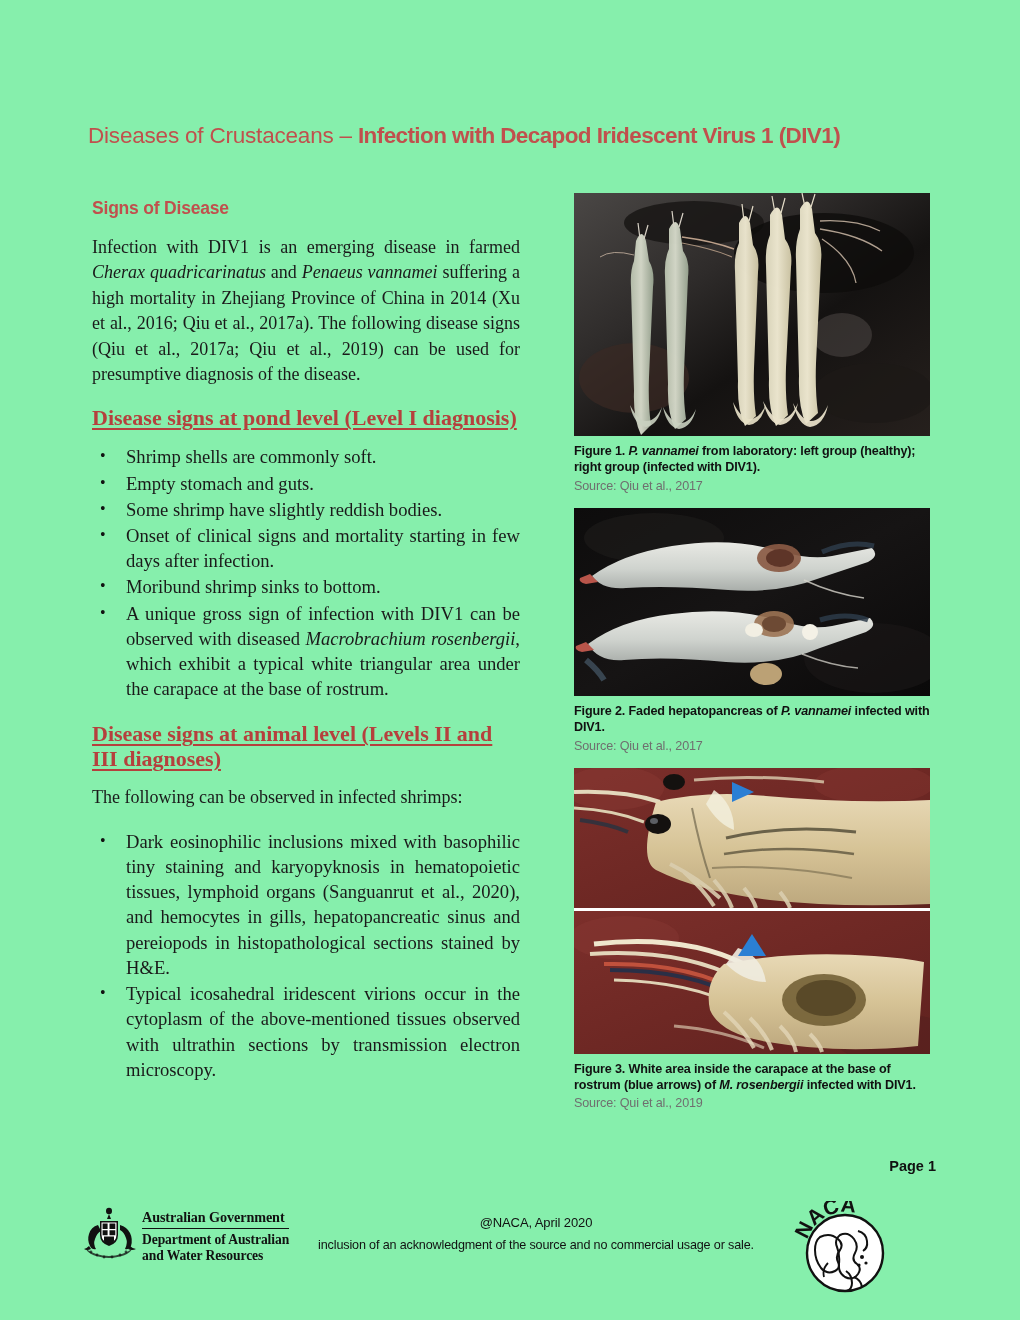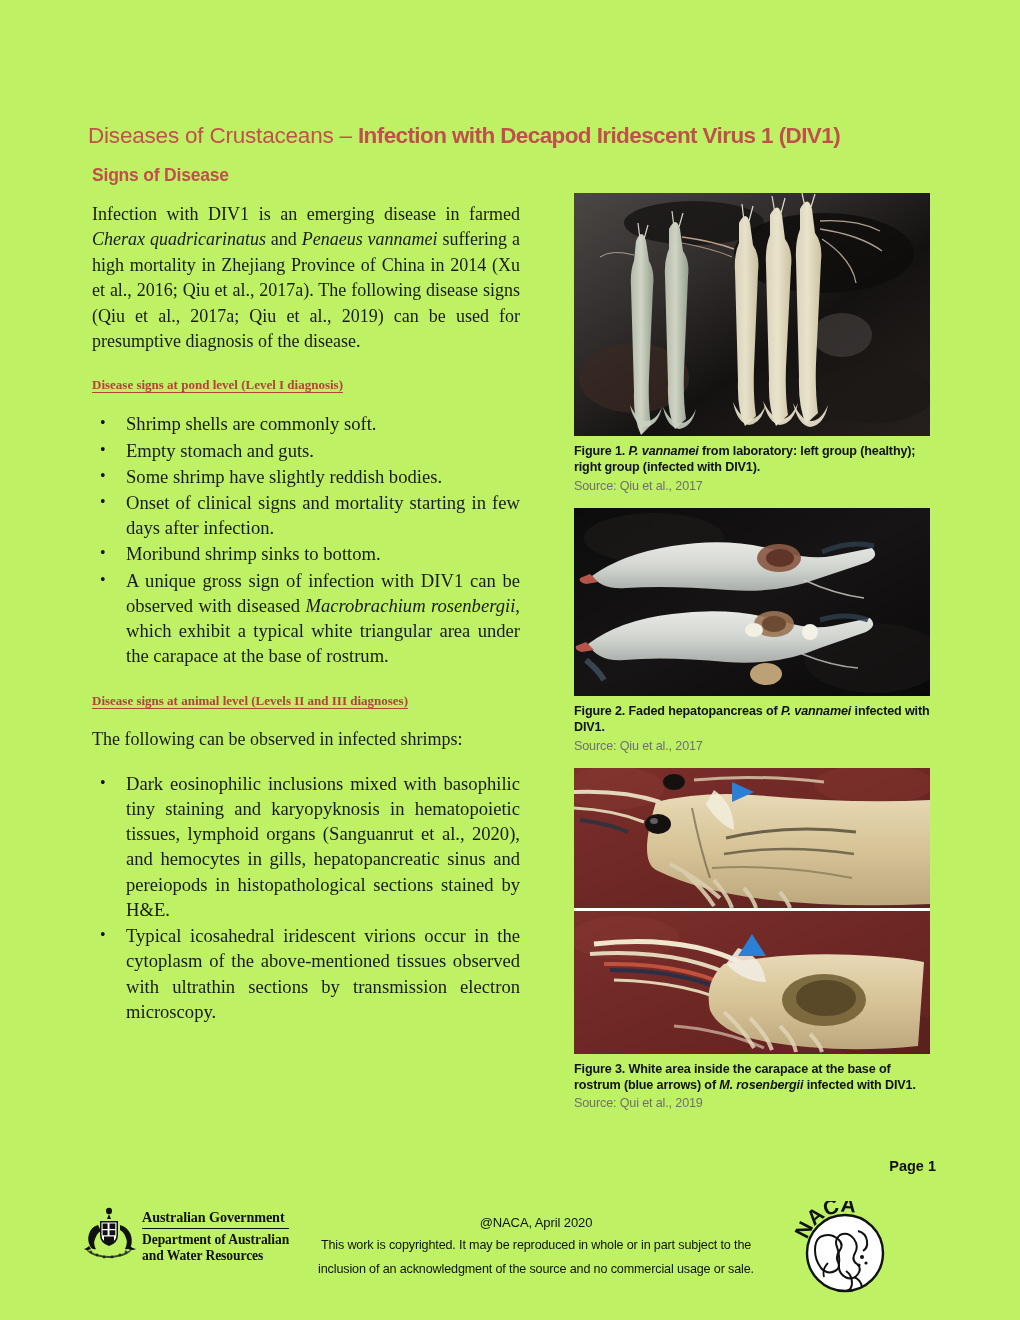--- a/index.html
+++ b/index.html
@@ -5,59 +5,59 @@
   html,body{margin:0;padding:0;}
   body{
     width:1020px;height:1320px;
     background:#ffffff;
     font-family:"Liberation Serif", serif;
     position:relative;
     overflow:hidden;
   }
   .page{
     position:absolute;inset:0;
-    background:#bef264;
+    background:#86efac;
   }
 
   
   .title{
     position:absolute;
     left:88px; top:122px; width:846px;
     font-family:"Liberation Sans", sans-serif;
     font-size:22.5px;
     line-height:28px;
     color:#C0504D;
     white-space:nowrap;
     letter-spacing:-0.2px;
   }
   .title .t-light{font-weight:400;}
   .title .t-bold{font-weight:700;letter-spacing:-0.6px;}
 
   
   .left-col{
     position:absolute;
-    left:92px; top:165px; width:428px;
+    left:92px; top:198px; width:428px;
   }
   h2.sec{
     font-family:"Liberation Sans", sans-serif;
     font-size:17.5px;
     font-weight:700;
     color:#C0504D;
     margin:0 0 16px 0;
     letter-spacing:-0.2px;
   }
   p.body{
     font-size:18px;
     line-height:25.4px;
     margin:0 0 18px 0;
     text-align:justify;
     color:#1a1a1a;
   }
   h3.subhead{
-    font-size:13px;
+    font-size:22px;
     font-weight:700;
     color:#B5403D;
     text-decoration:underline;
     text-underline-offset:3px;
     margin:0 0 14px 0;
     line-height:25px;
   }
   ul.bullets{
     list-style:none;
     margin:0 0 20px 0;
@@ -425,21 +425,20 @@
       </svg>
       <div class="gov-text">
         <span class="gov-name">Australian Government</span>
         <span class="gov-dept">Department of Australian</span>
         <span class="gov-dept" style="margin-top:0">and Water Resources</span>
       </div>
     </div>
 
     <div class="copy">
       <span class="line1">@NACA, April 2020</span>
-      <span class="line2">This work is copyrighted. It may be reproduced in whole or in part subject to the</span>
       <span class="line3">inclusion of an acknowledgment of the source and no commercial usage or sale.</span>
     </div>
 
     <div class="naca">
       <svg viewBox="0 0 110 100" width="110" height="100">
         <defs>
           <path id="arcpath" d="M16 50 a39 39 0 0 1 78 0" fill="none"></path>
         </defs>
         <circle cx="55" cy="52" r="38" fill="#ffffff" stroke="#111" stroke-width="2.4"></circle>
 

